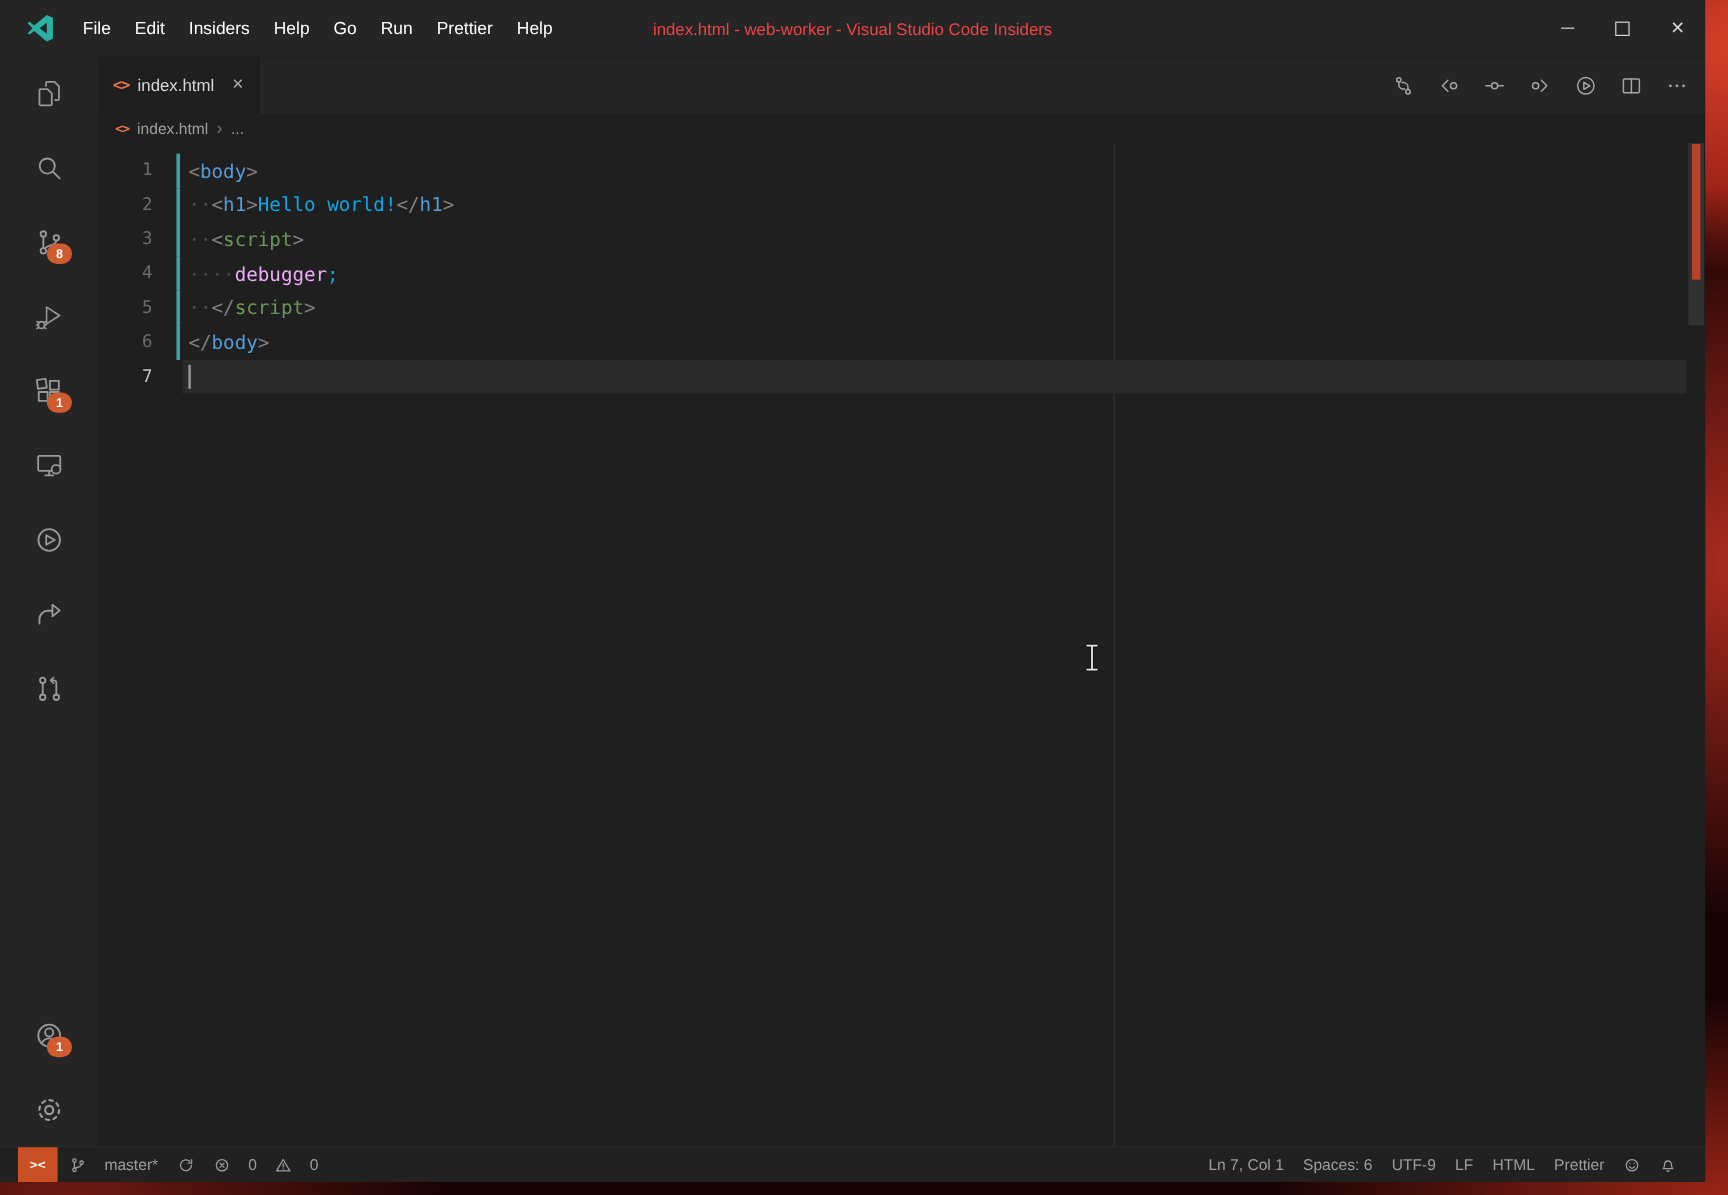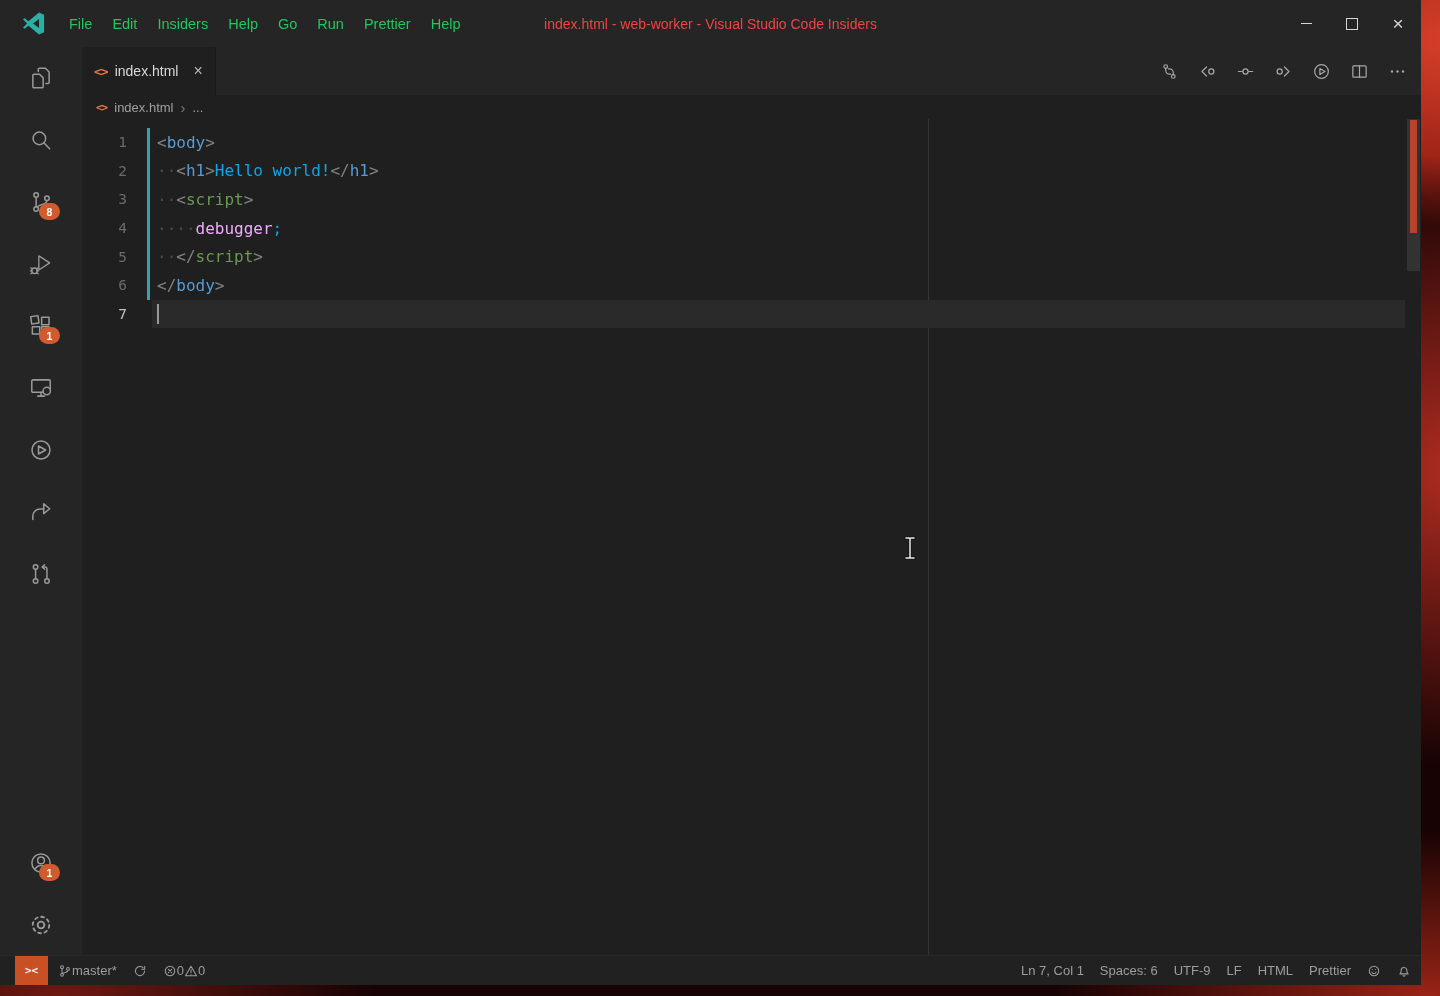--- a/index.html
+++ b/index.html
@@ -11,21 +11,21 @@
       radial-gradient(420px 420px at 1455px 470px, #b02c20 0%, rgba(120,24,16,0) 70%),
       radial-gradient(500px 220px at 1430px 996px, #992416 0%, rgba(90,16,10,0) 75%),
       radial-gradient(420px 160px at 60px 996px, #6d1a12 0%, rgba(60,12,8,0) 75%),
       #180304;
   }
   .window{position:absolute;left:0;top:0;width:1421px;height:985px;background:#1f1f1f;overflow:hidden}
   
   .titlebar{position:relative;height:47px;background:#252525;display:flex;align-items:center}
   .logo{width:23px;height:23px;margin:0 14px 0 22px;flex:none}
   .menubar{display:flex;height:100%}
-  .menu-item{display:flex;align-items:center;padding:0 10px;font-size:14.5px;color:#22c55e;cursor:default}
+  .menu-item{display:flex;align-items:center;padding:0 10px;font-size:14.5px;color:#ffffff;cursor:default}
   .window-title{position:absolute;left:50%;top:50%;transform:translate(-50%,-50%);color:#ef4444;font-size:14px;white-space:nowrap}
   .win-controls{position:absolute;right:0;top:0;height:100%;display:flex}
   .wc{width:46px;height:100%;display:flex;align-items:center;justify-content:center;color:#d6d6d6}
   .min-glyph{width:11px;height:1.3px;background:currentColor;display:block}
   .max-glyph{width:10px;height:10px;border:1.2px solid currentColor;display:block}
   .wc.close{font-size:19px;line-height:1}
   
   .activitybar{position:absolute;left:0;top:47px;bottom:29px;width:82px;background:#252525;display:flex;flex-direction:column}
   .act-spacer{flex:1}
   .act-item{position:relative;width:82px;height:62px;display:flex;align-items:center;justify-content:center;color:#999}
@@ -56,24 +56,24 @@
   .tk-p{color:#808080}.tk-tag{color:var(--tag,#569cd6)}.tk-stag{color:var(--script-tag,#6a9955)}
   .tk-txt{color:#0ea5e9}.tk-kw{color:#f0abfc}.tk-ws{color:#4b4b4b}
   .caret{position:absolute;left:75px;top:4px;bottom:4px;width:1.5px;background:#c8c8c8;opacity:.7}
   .overview-thumb{position:absolute;right:1px;top:0;width:13px;height:152px;background:rgba(150,150,150,.16)}
   .overview-marks{position:absolute;right:4px;top:1px;width:7px;height:113px;background:var(--overview-mark,#b8422a)}
   
   .statusbar{position:absolute;left:0;right:0;bottom:0;height:29px;background:#212121;display:flex;align-items:center;
     font-size:13px;color:#9d9d9d;border-top:1px solid rgba(255,255,255,.04)}
   .remote{width:33px;height:100%;margin-left:15px;background:var(--remote,#c94f24);color:#f0f0f0;display:flex;align-items:center;justify-content:center;
     font-family:"DejaVu Sans Mono",monospace;font-size:11px;font-weight:bold}
-  .sb-item{display:flex;align-items:center;gap:0;height:100%;padding:0 7px}
+  .sb-item{display:flex;align-items:center;gap:15px;height:100%;padding:0 7px}
   .sb-ic{width:14px;height:14px;display:block}
   .sb-ic svg{display:block}
-  .sb-right{margin-left:auto;display:flex;align-items:center;height:100%;padding-right:2px}
+  .sb-right{margin-left:auto;display:flex;align-items:center;height:100%;padding-right:16px}
   .sb-right .sb-item{padding:0 8px}
   
   .mouse-cursor{position:absolute;left:902px;top:535px;z-index:50;pointer-events:none}
 </style>
 </head>
 <body>
 
 <div class="window">
 
   <div class="titlebar">

